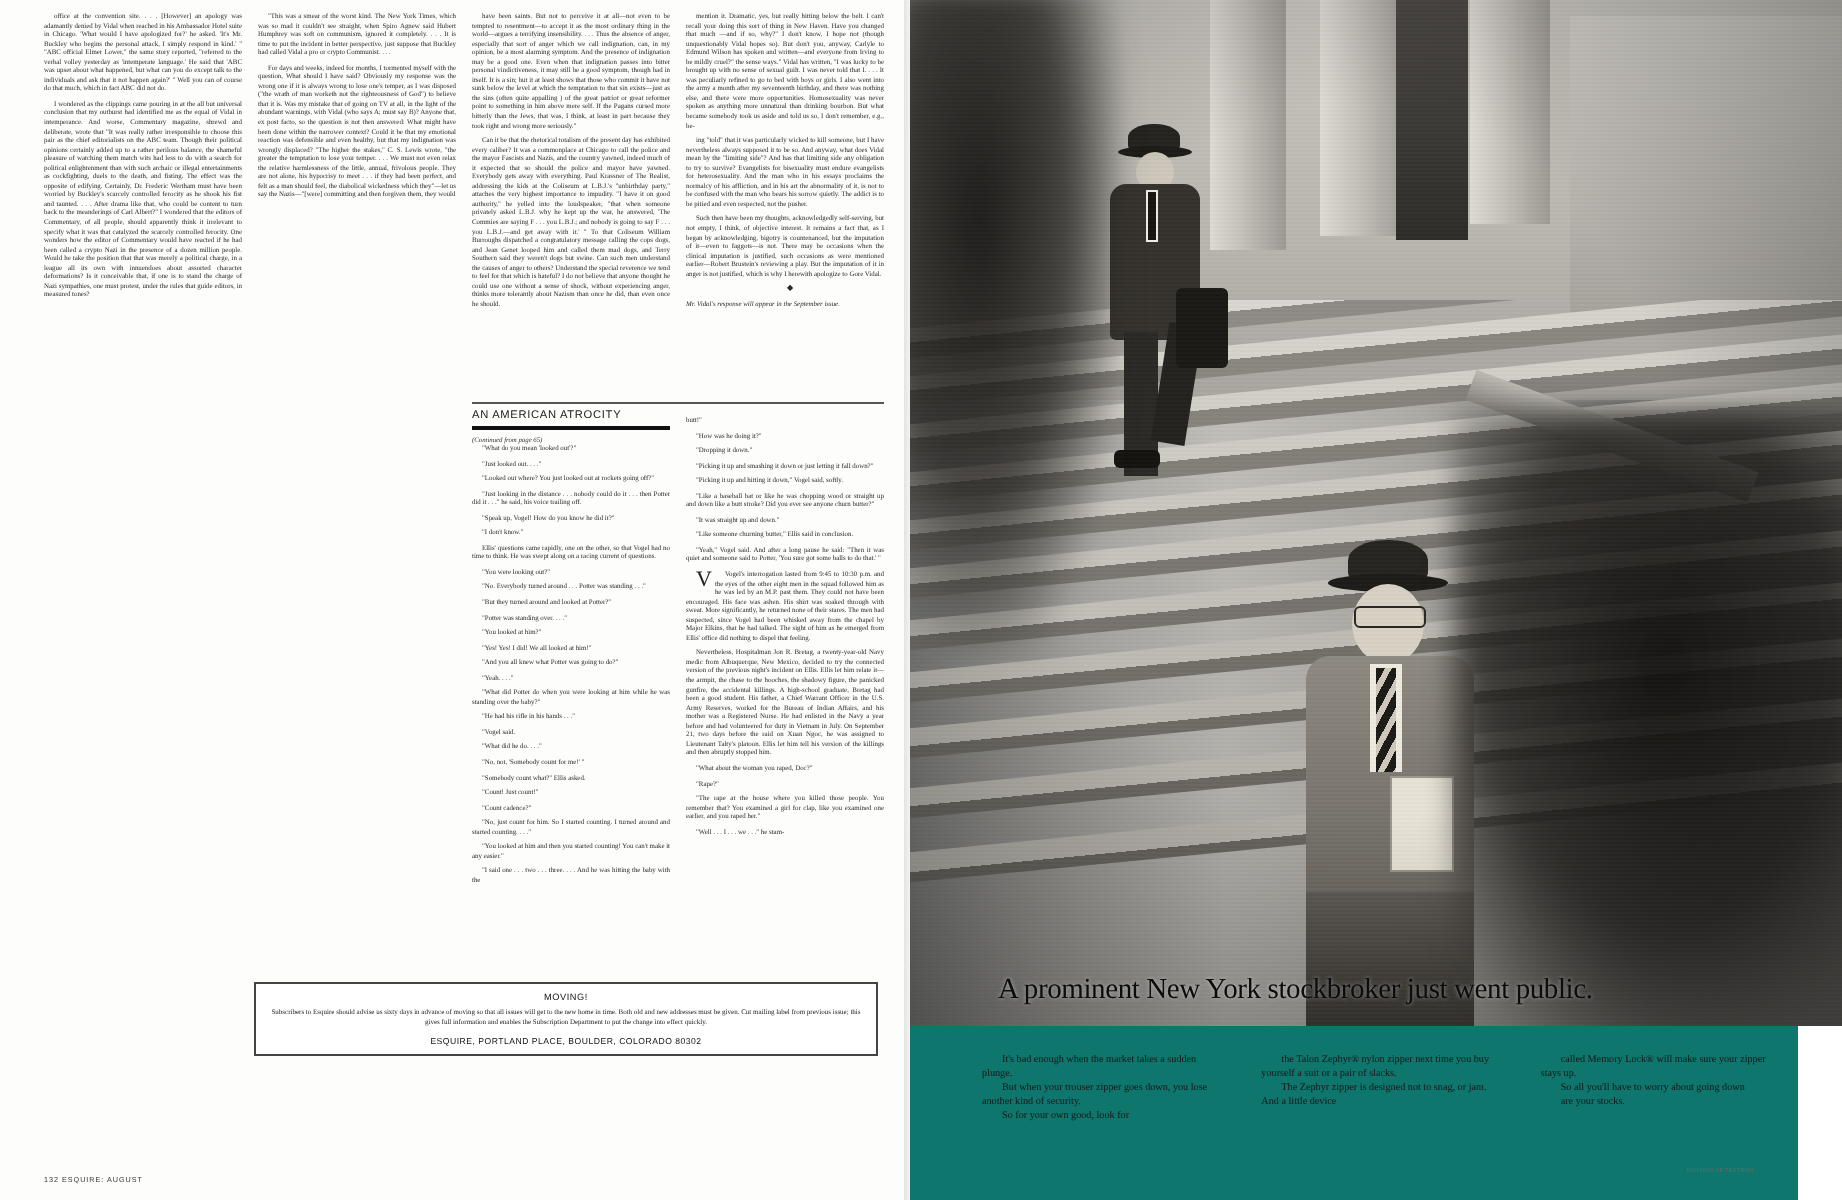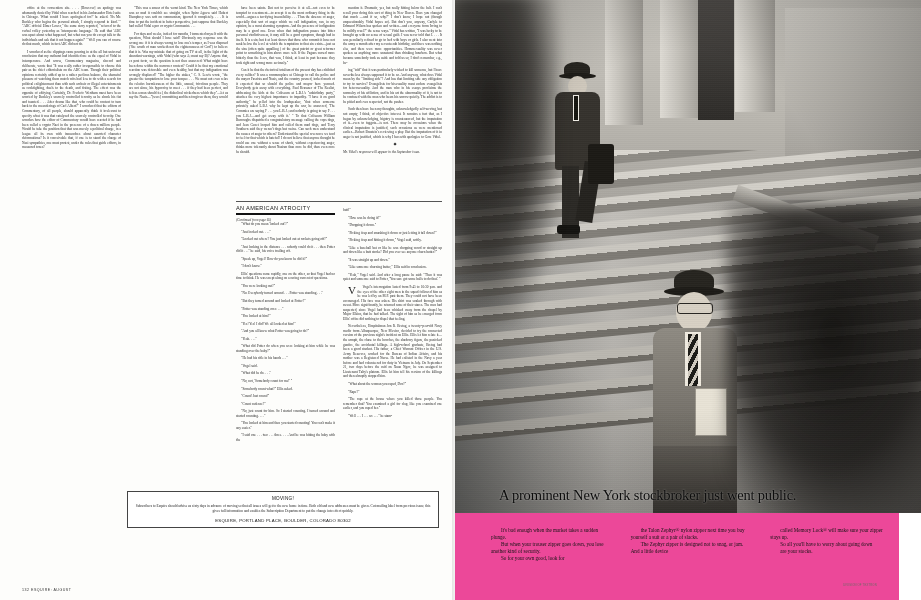--- a/index.html
+++ b/index.html
@@ -33,21 +33,21 @@
                 letter-spacing:.3px;margin:0 0 3px 0;color:#111;}
   .moving-body{font-size:3.5px;line-height:4.8px;text-align:center;color:#222;margin:0;}
   .moving-addr{font-family:"Liberation Sans",sans-serif;font-size:4.3px;text-align:center;
                letter-spacing:.25px;margin:4px 0 0 0;color:#111;white-space:nowrap;}
   #moving-wrap{position:absolute;left:127px;top:487px;width:312px;}
 
   .folio{position:absolute;left:22px;bottom:8px;font-family:"Liberation Sans",sans-serif;
          font-size:3.6px;letter-spacing:.5px;color:#333;}
 
   
-  .page-right{position:relative;width:444px;height:600px;background:#ec4899;}
+  .page-right{position:relative;width:444px;height:600px;background:#0f766e;}
 
   .photo{position:absolute;left:0;top:0;width:466px;height:513px;overflow:hidden;
          background:#6e6e6e;}
   .ph-base{position:absolute;inset:0;
     background:
       linear-gradient(176deg, rgba(255,255,255,.10) 0%, rgba(0,0,0,.20) 100%),
       linear-gradient(90deg,#8d8d8a 0%,#b4b2ad 18%,#cfccc6 34%,#bdbab4 52%,#a4a19b 66%,#8a8782 80%,#74716c 100%);
   }
   
   .facade{position:absolute;left:0;top:0;width:466px;height:200px;

